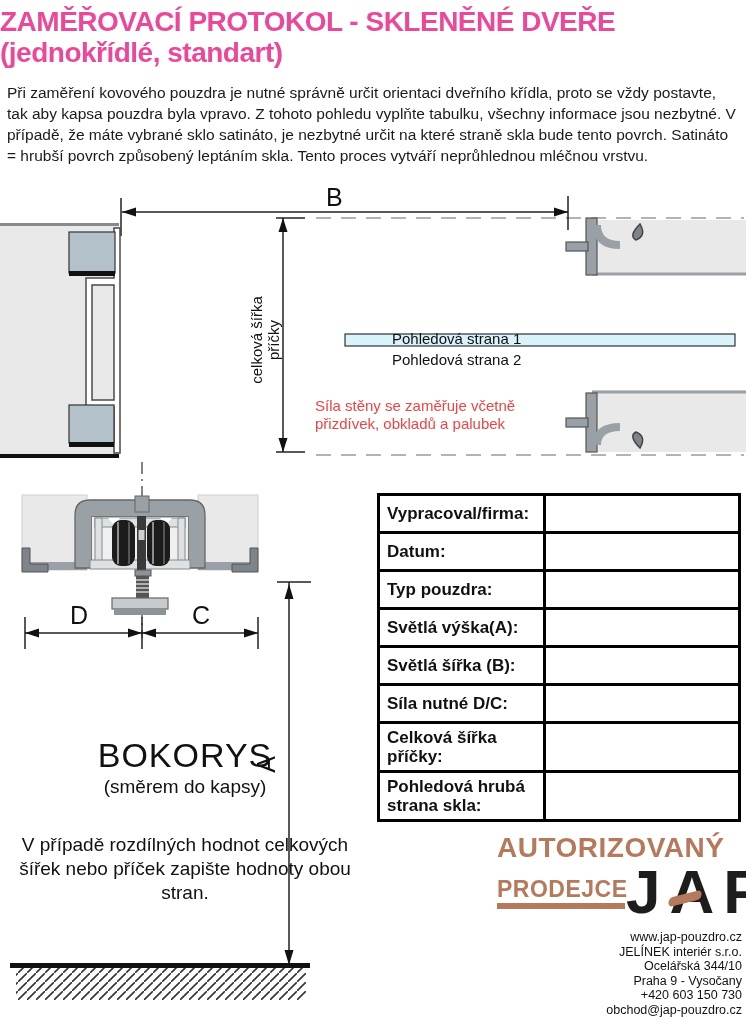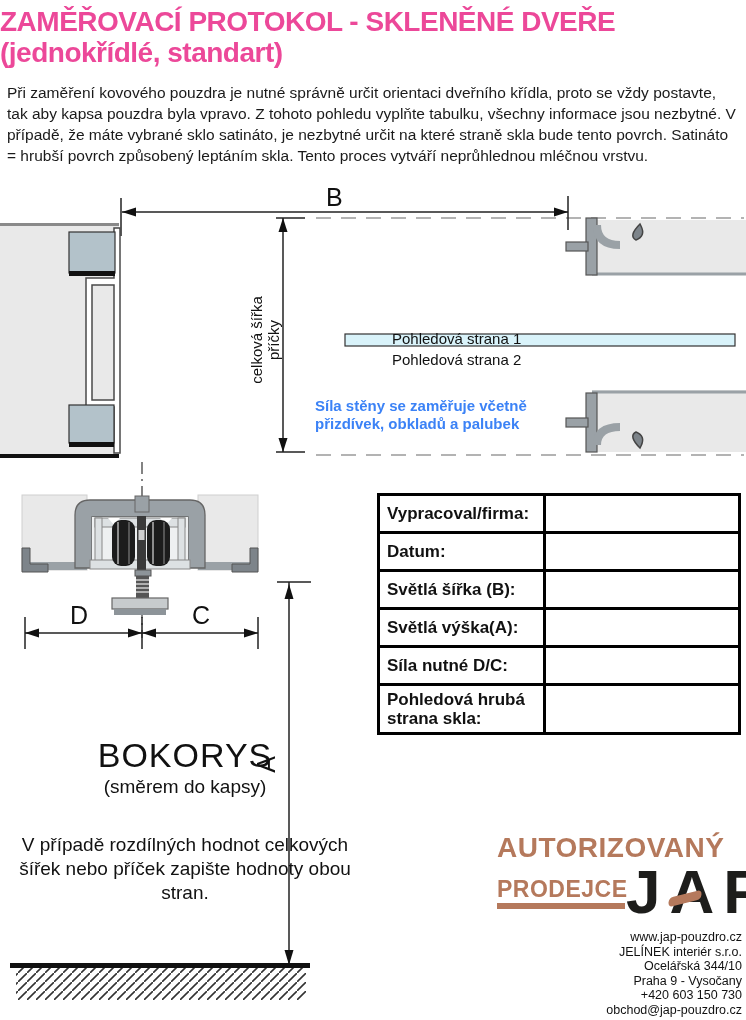--- a/index.html
+++ b/index.html
@@ -113,21 +113,21 @@
       <path d="M640,258 Q628,246 636,242 Q646,246 641,256 Z" fill="#7d848a" stroke="#444" stroke-width="1.5"></path>
     </g>
 
     <rect x="345" y="144" width="390" height="12" fill="#d9f3fa" stroke="#333" stroke-width="1.2"></rect>
   </svg>
 
   <span class="abs dimlabel" id="lbl-b">B</span>
   <span class="abs" id="lbl-overall">celková šířka příčky</span>
   <span class="abs" id="lbl-side1">Pohledová strana 1</span>
   <span class="abs" id="lbl-side2">Pohledová strana 2</span>
-  <div class="abs" id="note-red" style="color: #3b82f6; font-weight: bold;">
+  <div class="abs" id="note-red" style="color: #ef4444;">
     <div>Síla stěny se zaměřuje včetně</div>
     <div>přizdívek, obkladů a palubek</div>
   </div>
 
   <svg class="abs" style="top:460px;left:0;" width="330" height="560" viewBox="0 0 330 560">
     <defs>
       <pattern id="hatch" patternUnits="userSpaceOnUse" width="9" height="9">
         <path d="M-1,10 L10,-1" stroke="#333" stroke-width="1.6"></path>
       </pattern>
     </defs>
@@ -222,29 +222,37 @@
     <tbody>
       <tr>
         <td class="lbl">Vypracoval/firma:</td>
         <td class="val"></td>
       </tr>
       <tr>
         <td class="lbl">Datum:</td>
         <td class="val"></td>
       </tr>
       <tr>
+        <td class="lbl">Typ pouzdra:</td>
+        <td class="val"></td>
+      </tr>
+      <tr>
+        <td class="lbl">Světlá výška(A):</td>
+        <td class="val"></td>
+      </tr>
+      <tr>
         <td class="lbl">Světlá šířka (B):</td>
         <td class="val"></td>
       </tr>
       <tr>
-        <td class="lbl">Světlá výška(A):</td>
-        <td class="val"></td>
-      </tr>
-      <tr>
         <td class="lbl">Síla nutné D/C:</td>
+        <td class="val"></td>
+      </tr>
+      <tr>
+        <td class="lbl">Celková šířka příčky:</td>
         <td class="val"></td>
       </tr>
       <tr>
         <td class="lbl">Pohledová hrubá strana skla:</td>
         <td class="val"></td>
       </tr>
     </tbody>
   </table>
 
   <div class="abs" id="bokorys">

